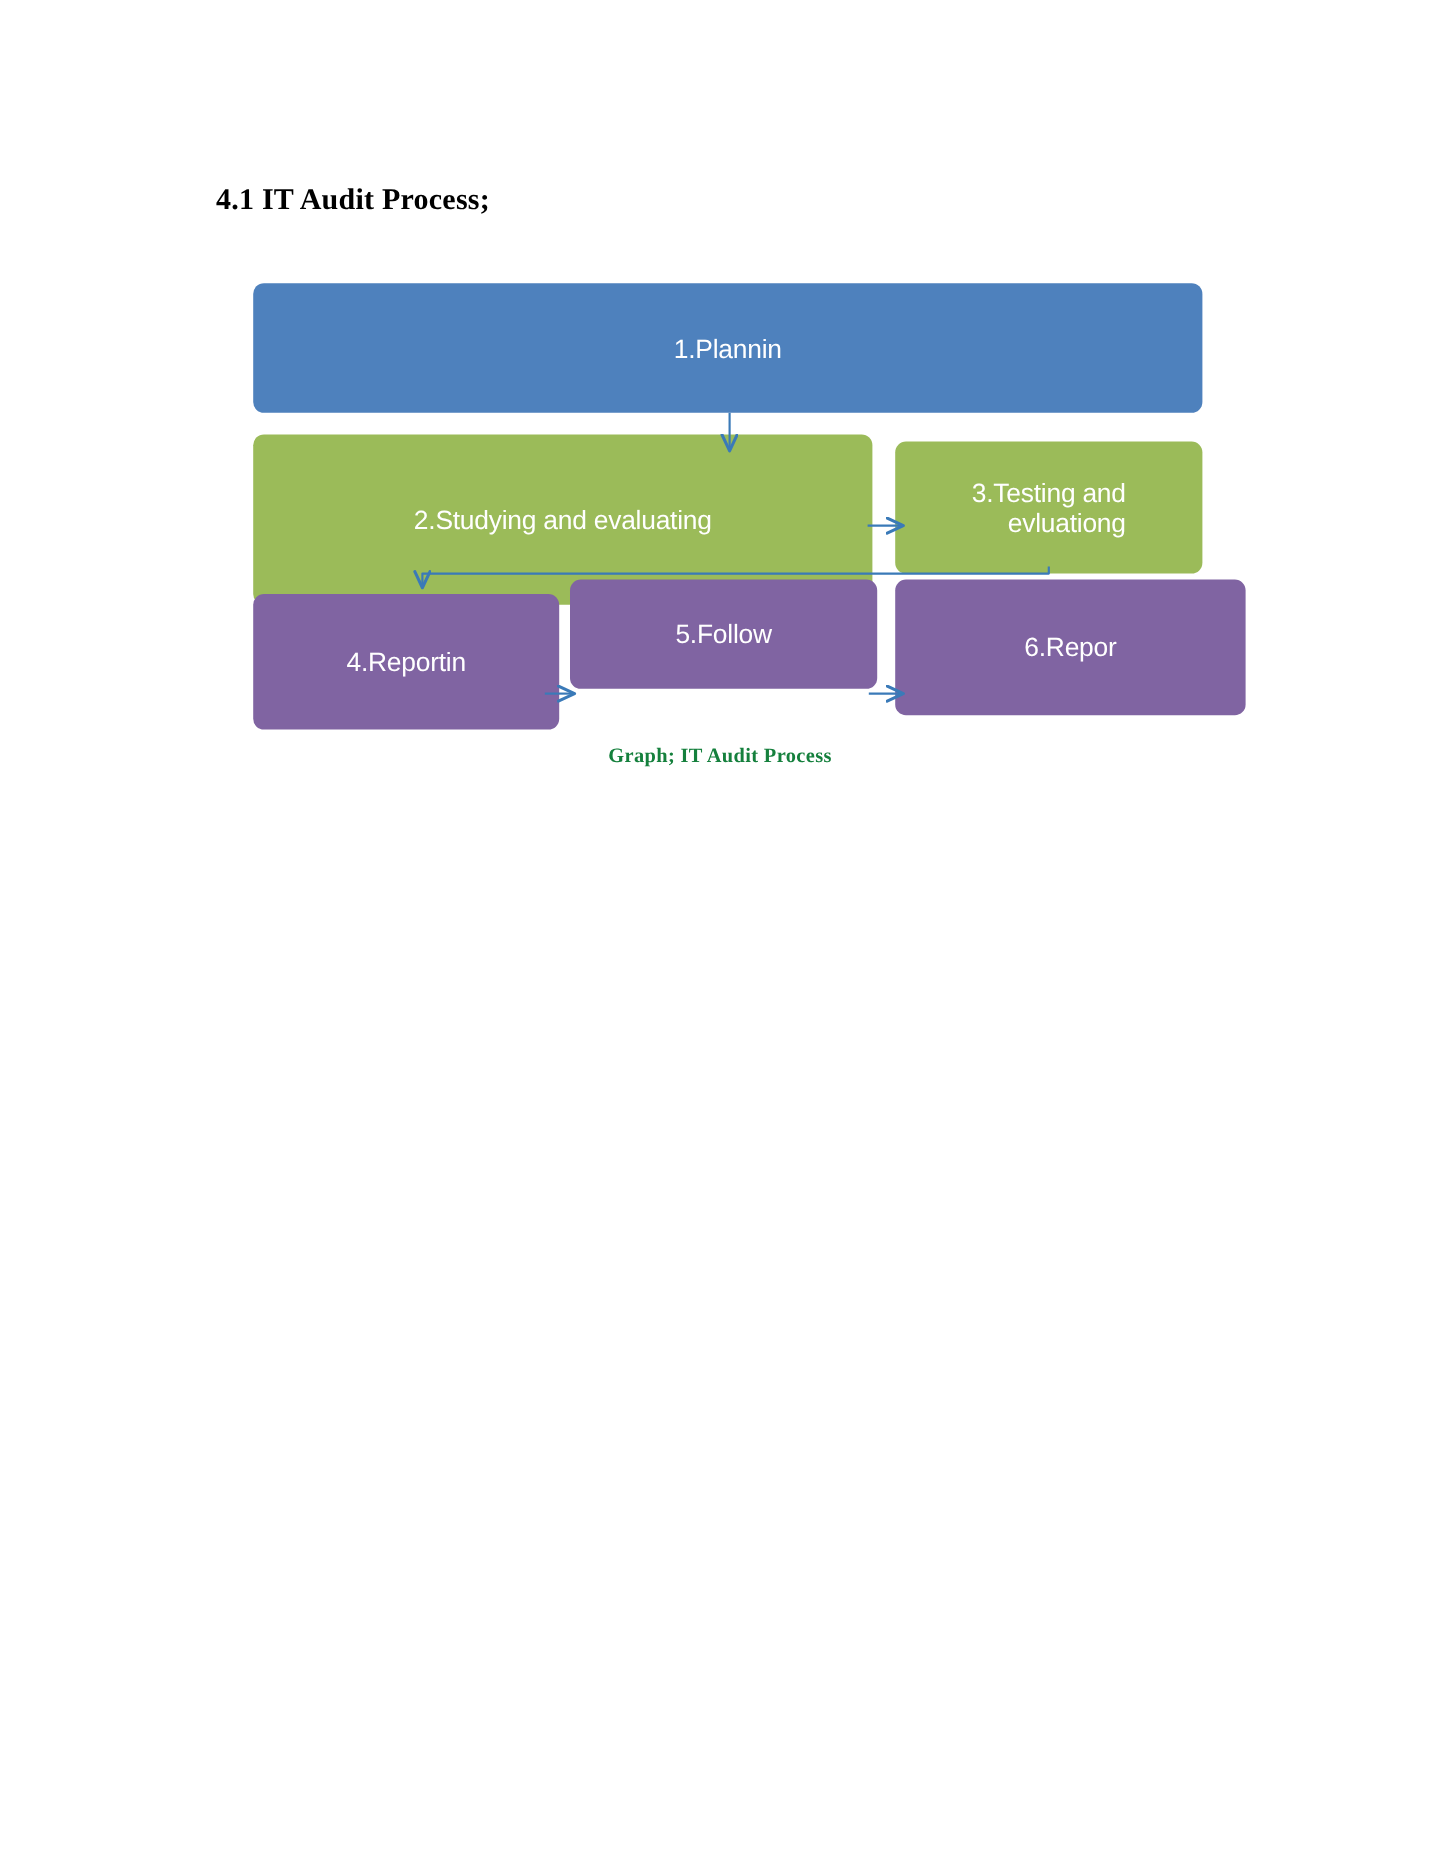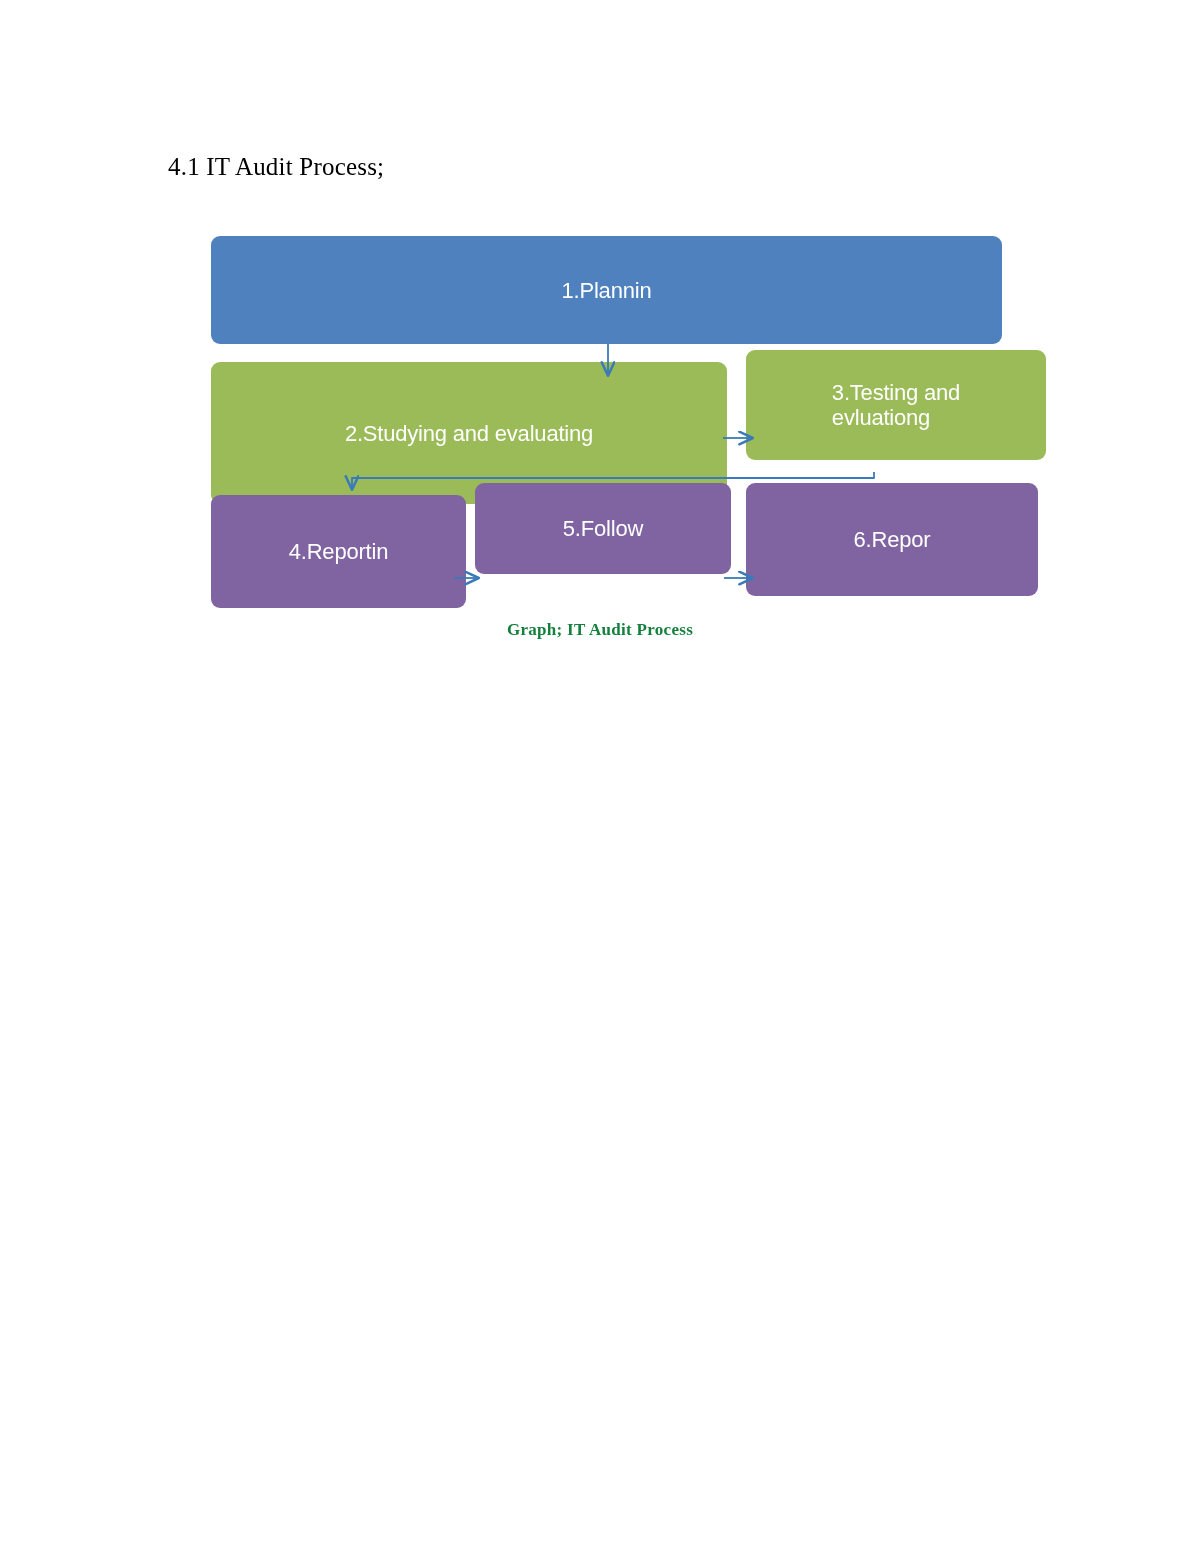--- a/index.html
+++ b/index.html
@@ -17,46 +17,46 @@
 
   .page {
     position: absolute;
     inset: 0;
     background: #ffffff;
   }
 
   
   .section-heading {
     position: absolute;
-    left: 168px;
+    left: 180px;
     top: 153px;
     font-family: "Liberation Serif", serif;
     font-size: 25px;
-    font-weight: normal;
+    font-weight: bold;
     color: #000000;
     letter-spacing: 0.2px;
     white-space: nowrap;
   }
 
   
   .diagram {
     position: absolute;
     left: 211px;
     top: 236px;
     width: 791px;
     height: 360px;
   }
 
   .node {
     position: absolute;
     box-sizing: border-box;
     display: flex;
     align-items: center;
     justify-content: center;
-    text-align: left;
+    text-align: right;
     color: #ffffff;
     font-family: "Liberation Sans", sans-serif;
     font-size: 22px;
     line-height: 25px;
     letter-spacing: -0.2px;
     border-radius: 9px;
     padding: 0 8px;
   }
 
   .node-blue   { background: #4E81BD; }
@@ -67,22 +67,22 @@
   .n-planning {
     left: 0px;   top: 0px;
     width: 791px; height: 108px;
   }
   
   .n-studying {
     left: 0px;   top: 126px;
     width: 516px; height: 142px;
   }
   .n-testing {
-    left: 535px; top: 114px;
-    width: 300px; height: 110px;
+    left: 535px; top: 132px;
+    width: 256px; height: 110px;
   }
   
   .n-reporting {
     left: 0px;   top: 247px;
     width: 255px; height: 113px; margin-top: 12px;
   }
   .n-follow {
     left: 264px; top: 247px;
     width: 256px; height: 91px;
   }

